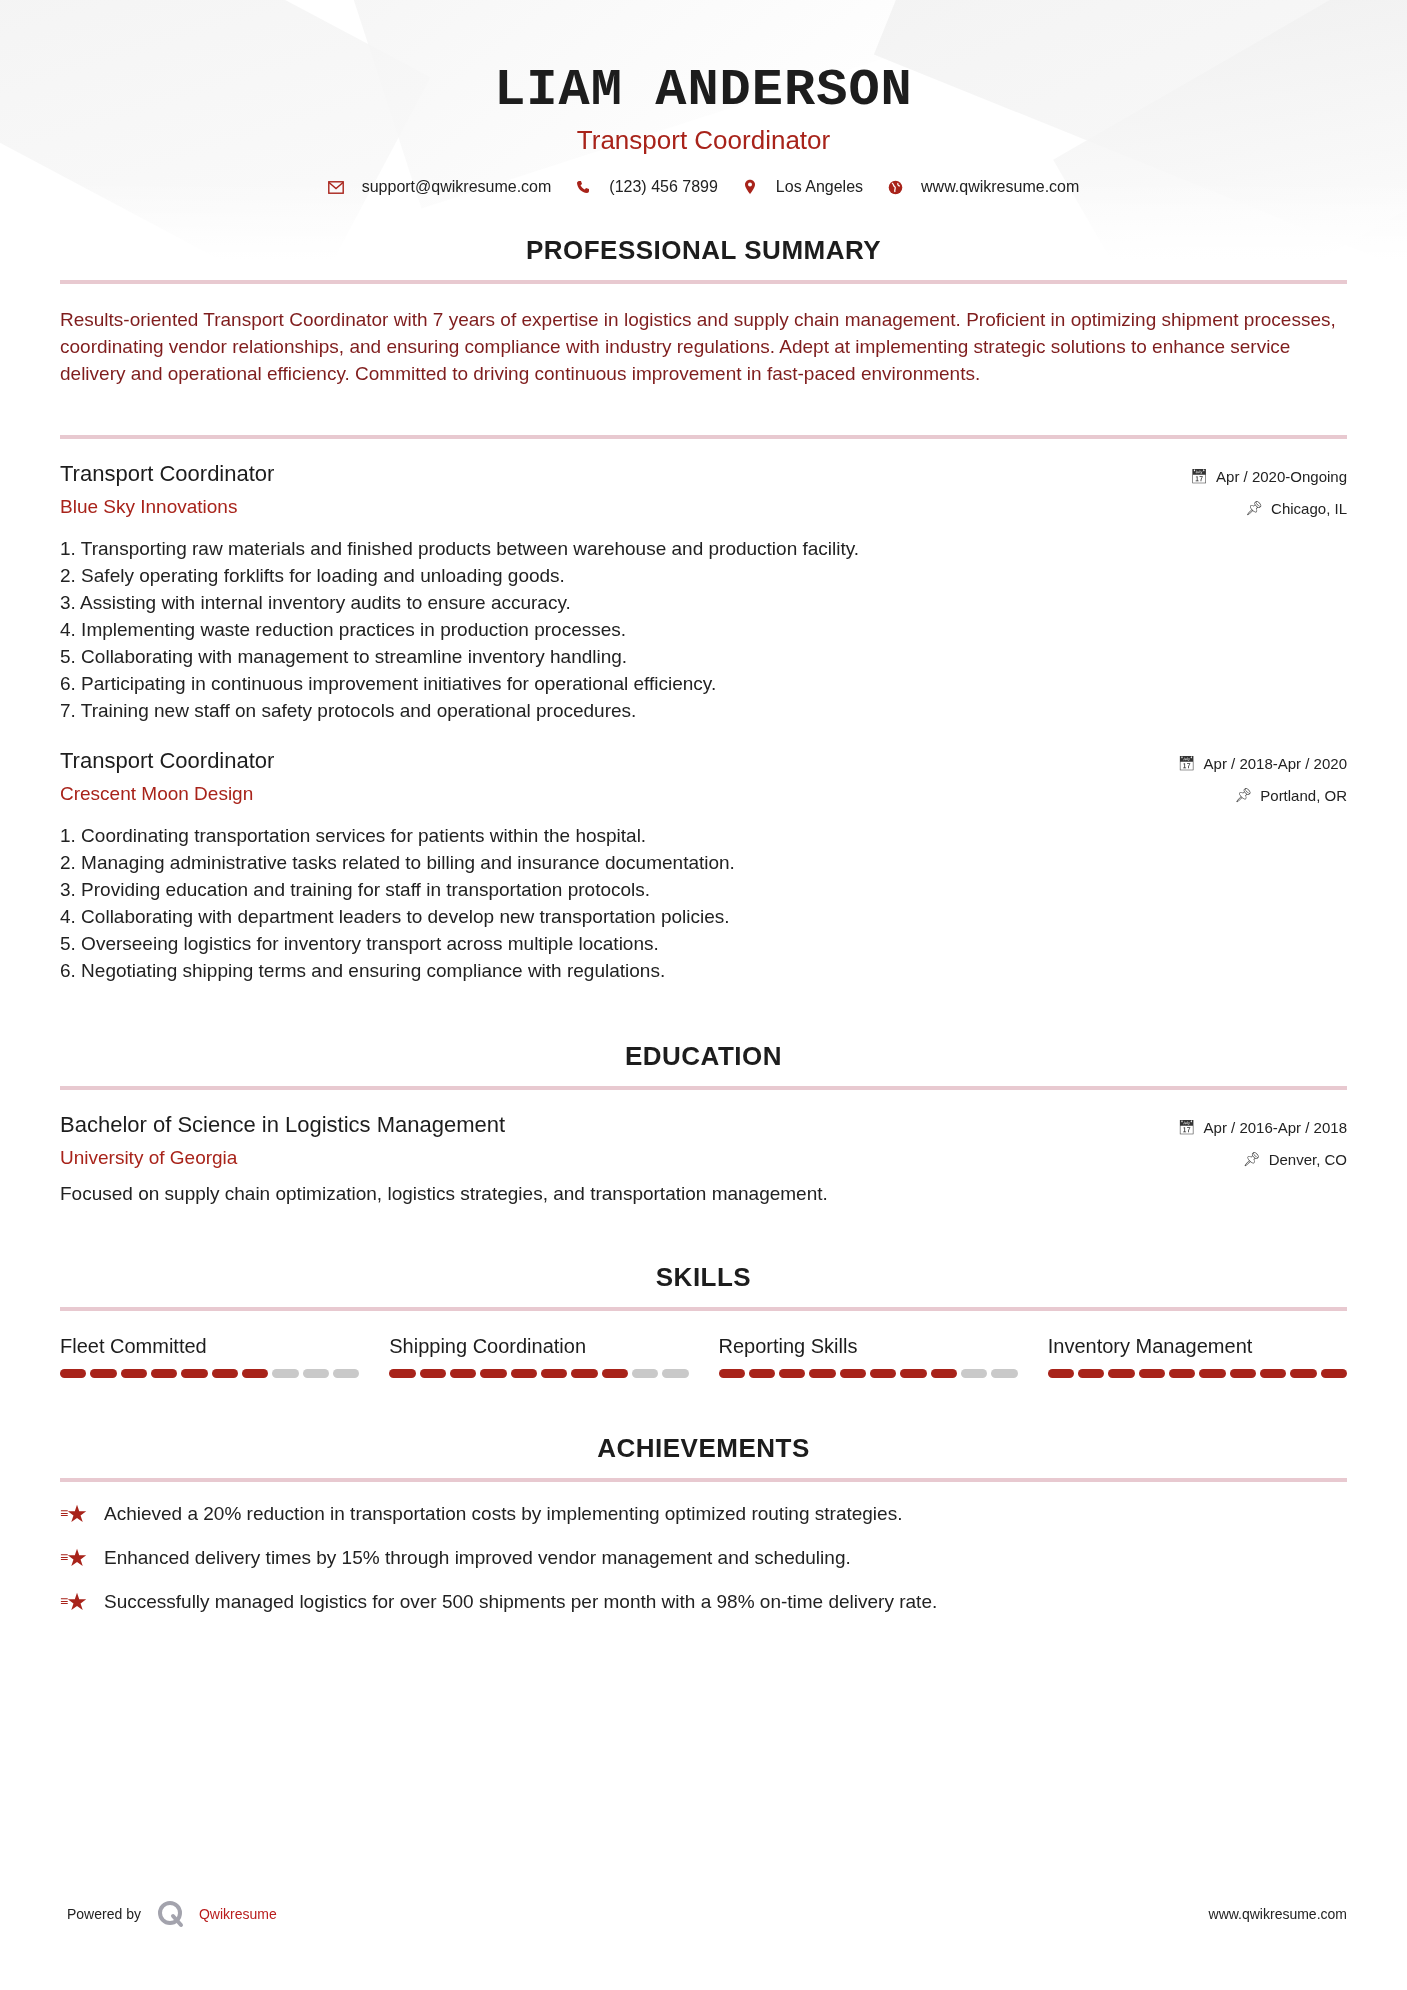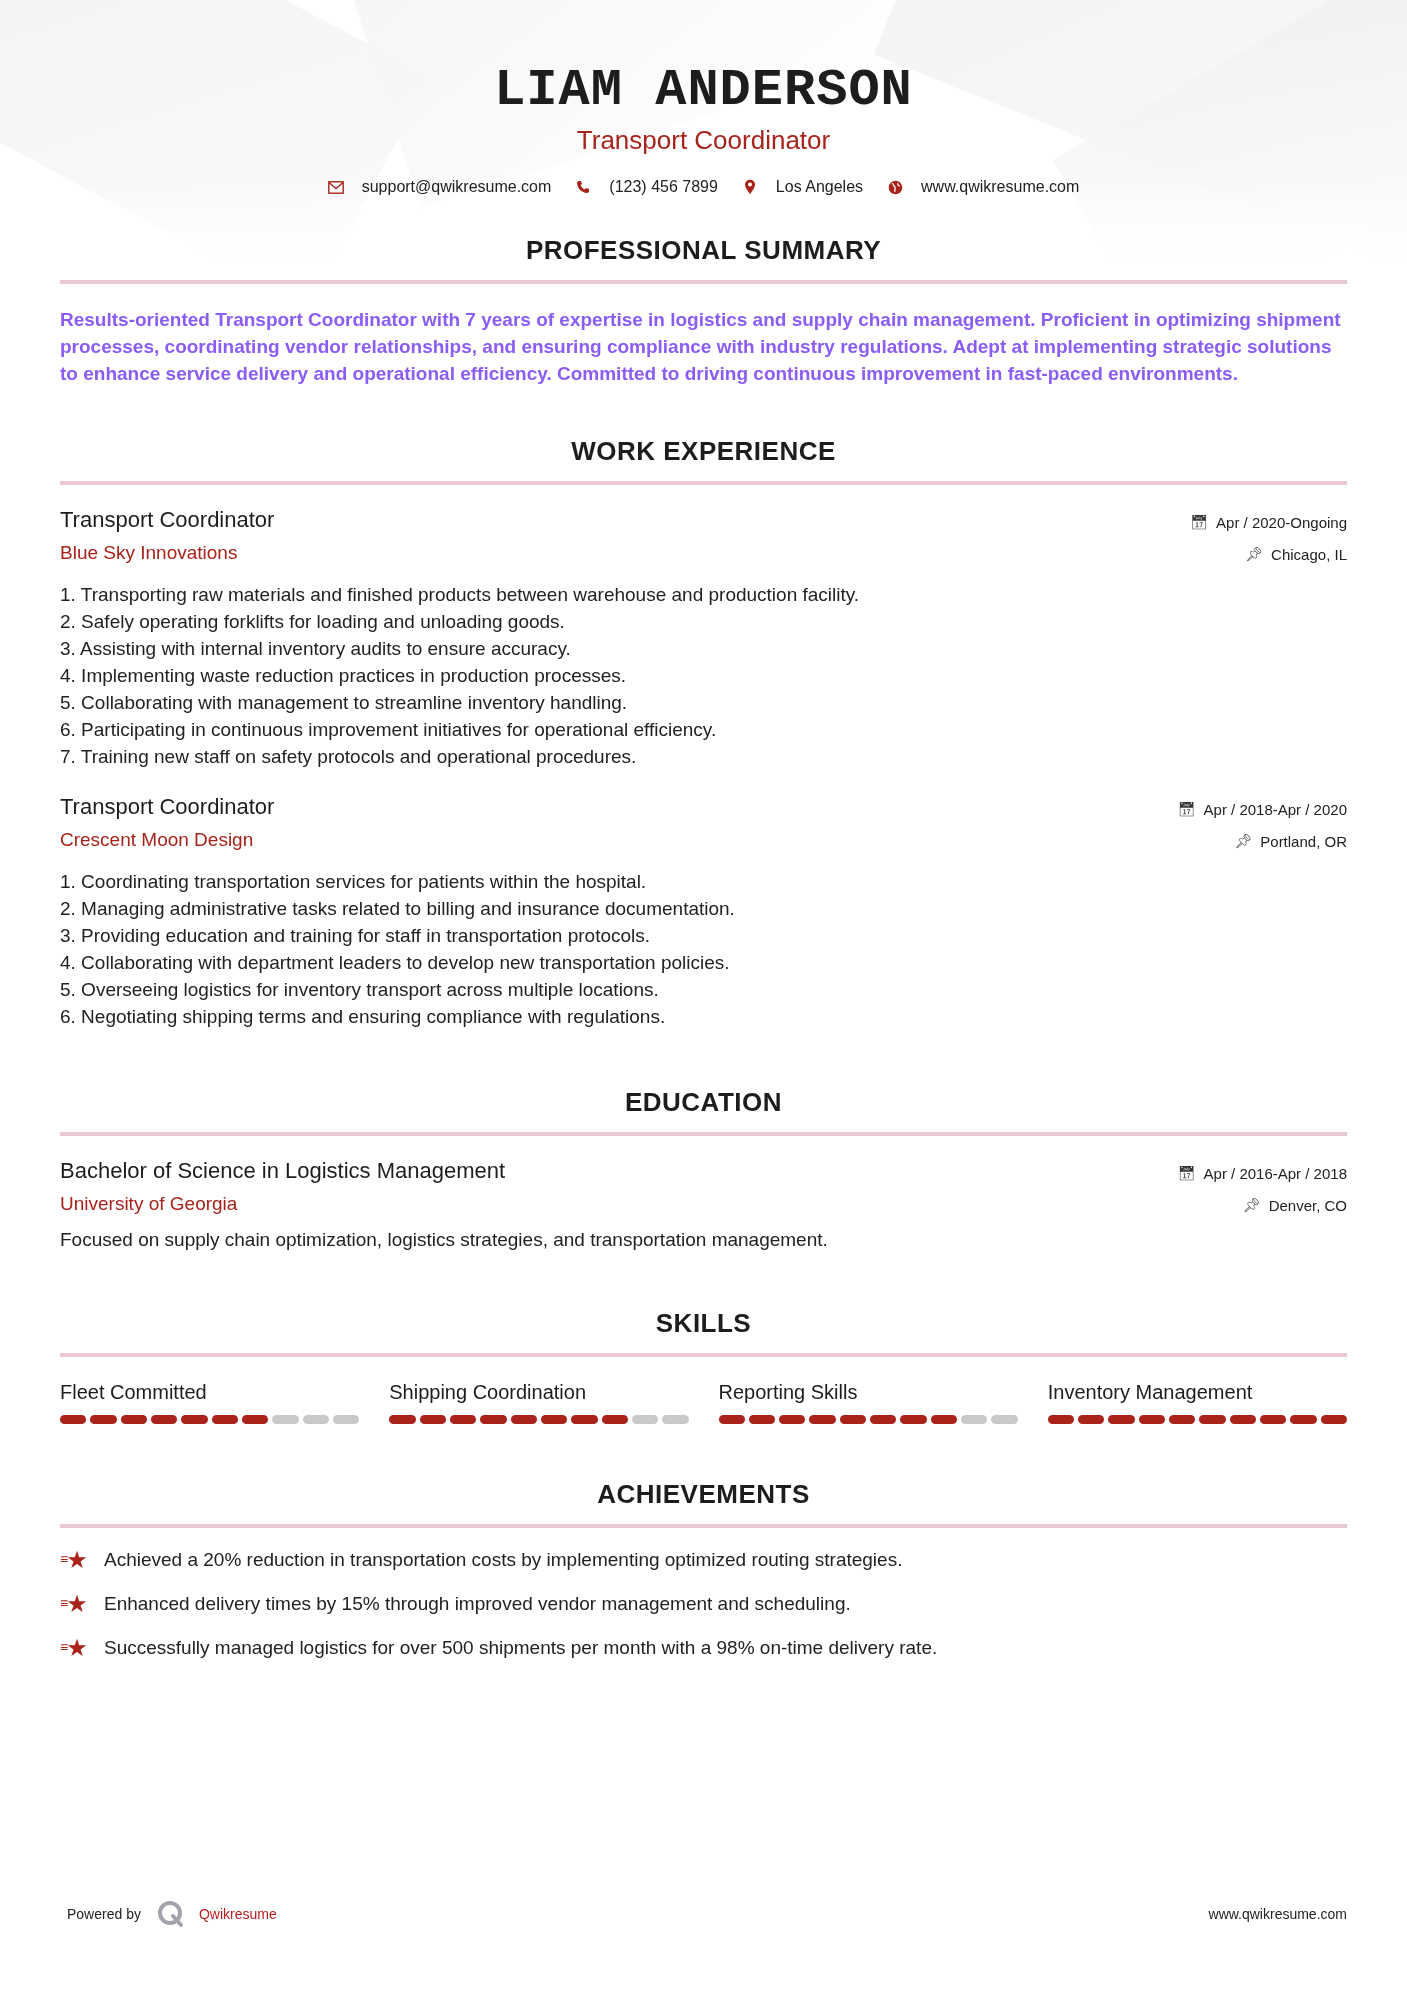--- a/index.html
+++ b/index.html
@@ -21,21 +21,21 @@
   .job-title { font-size: 26px; color: #a8231a; margin-top: 4px; line-height: 32px; }
   .contacts { margin-top: 22px; display: flex; justify-content: center; align-items: center; gap: 0; font-size: 16px; color: #222; }
   .contact { display: flex; align-items: center; margin: 0 12px; }
   .contact .ic { color: #a8231a; margin-right: 18px; font-size: 15px; display: inline-flex; width: 16px; justify-content: center; }
 
   section { margin-top: 0; }
   .sec-title { text-align: center; font-size: 26px; font-weight: 700; letter-spacing: 0.5px; color: #1d1d1d; line-height: 32px; }
   .divider { height: 4px; background: #e8c9d0; margin-top: 14px; }
 
   #summary { margin-top: 38px; }
-  .summary-text { margin-top: 22px; font-size: 19px; line-height: 27px; color: #8b5cf6; font-weight: bold; }
+  .summary-text { margin-top: 22px; font-size: 19px; line-height: 27px; color: #7f1d1d; }
 
   #experience { margin-top: 48px; }
   .job { margin-top: 20px; }
   .job + .job { margin-top: 22px; }
   .row { display: flex; justify-content: space-between; align-items: baseline; }
   .role { font-size: 22px; color: #1d1d1d; line-height: 30px; }
   .company { font-size: 19px; color: #a8231a; line-height: 28px; margin-top: 4px; }
   .meta { font-size: 15px; color: #222; display: flex; align-items: center; }
   .meta .mi { margin-right: 8px; font-size: 14px; color: #333; }
   .bullets { list-style: none; margin-top: 14px; }
@@ -119,21 +119,20 @@
     </div>
   </header>
 
   <section id="summary">
     <h2 class="sec-title">PROFESSIONAL SUMMARY</h2>
     <div class="divider"></div>
     <p class="summary-text">Results-oriented Transport Coordinator with 7 years of expertise in logistics and supply chain management. Proficient in optimizing shipment processes, coordinating vendor relationships, and ensuring compliance with industry regulations. Adept at implementing strategic solutions to enhance service delivery and operational efficiency. Committed to driving continuous improvement in fast-paced environments.</p>
   </section>
 
   <section id="experience">
-    <h2 class="sec-title">WORK EXPERIENCE</h2>
     <div class="divider"></div>
 
     <div class="job">
       <div class="row">
         <div class="role">Transport Coordinator</div>
         <div class="meta">
             <span class="mi">📅︎</span>
             <span>Apr / 2020-Ongoing</span>
           </div>
       </div>

